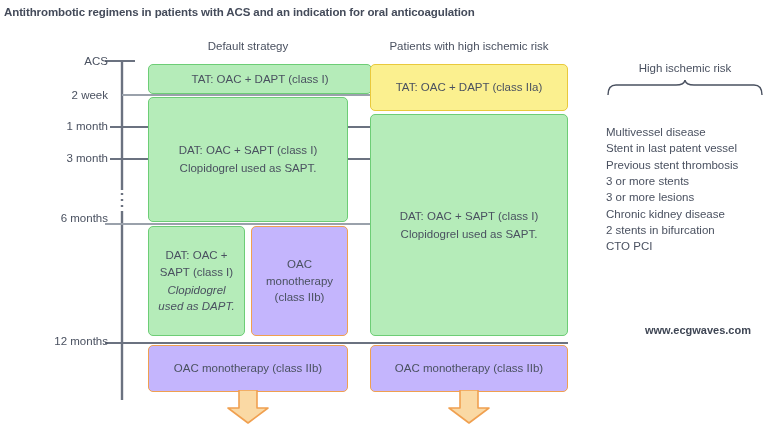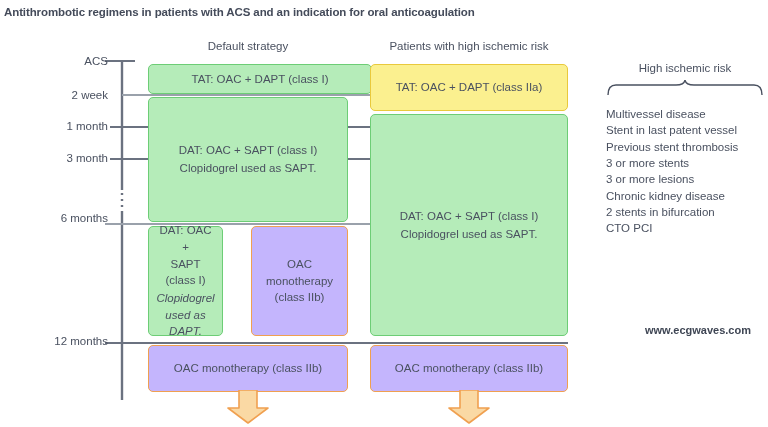--- a/index.html
+++ b/index.html
@@ -77,21 +77,21 @@
   .box.green  { background: #b5ecb9; border: 1.4px solid #6dcd76; }
   .box.orange { background: #c4b5fd; border: 1.4px solid #f0a050; }
   .box.yellow { background: #fbf08f; border: 1.4px solid #e9c93c; }
 
   .box .line2 { margin-top: 1px; }
   .box .ital { font-style: italic; }
 
   
   #box-tat-default   { left: 148px; top: 64px;  width: 224px; height: 30px; }
   #box-dat-default   { left: 148px; top: 97px;  width: 200px; height: 125px; }
-  #box-dat-small     { left: 148px; top: 226px; width: 75px;  height: 110px; }
+  #box-dat-small     { left: 148px; top: 226px; width: 97px;  height: 110px; }
   #box-oac-mono-mid  { left: 251px; top: 226px; width: 97px;  height: 110px; }
   #box-oac-bottom-l  { left: 148px; top: 345px; width: 200px; height: 47px; }
 
   
   #box-tat-highrisk  { left: 370px; top: 64px;  width: 198px; height: 47px; }
   #box-dat-highrisk  { left: 370px; top: 114px; width: 198px; height: 222px; }
   #box-oac-bottom-r  { left: 370px; top: 345px; width: 198px; height: 47px; }
 
   
   .down-arrow {
@@ -112,21 +112,21 @@
     color: #4a5160;
     text-align: center;
     white-space: nowrap;
   }
   #risk-brace {
     margin-top: 6px;
     width: 158px;
     height: 16px;
   }
   #risk-list {
-    margin-top: 6px;
+    margin-top: 24px;
     font-size: 11.5px;
     line-height: 1.42;
     color: #4a5160;
   }
   #risk-list .risk-item { white-space: nowrap; }
 
   #watermark {
     position: absolute;
     left: 645px;
     top: 324px;

